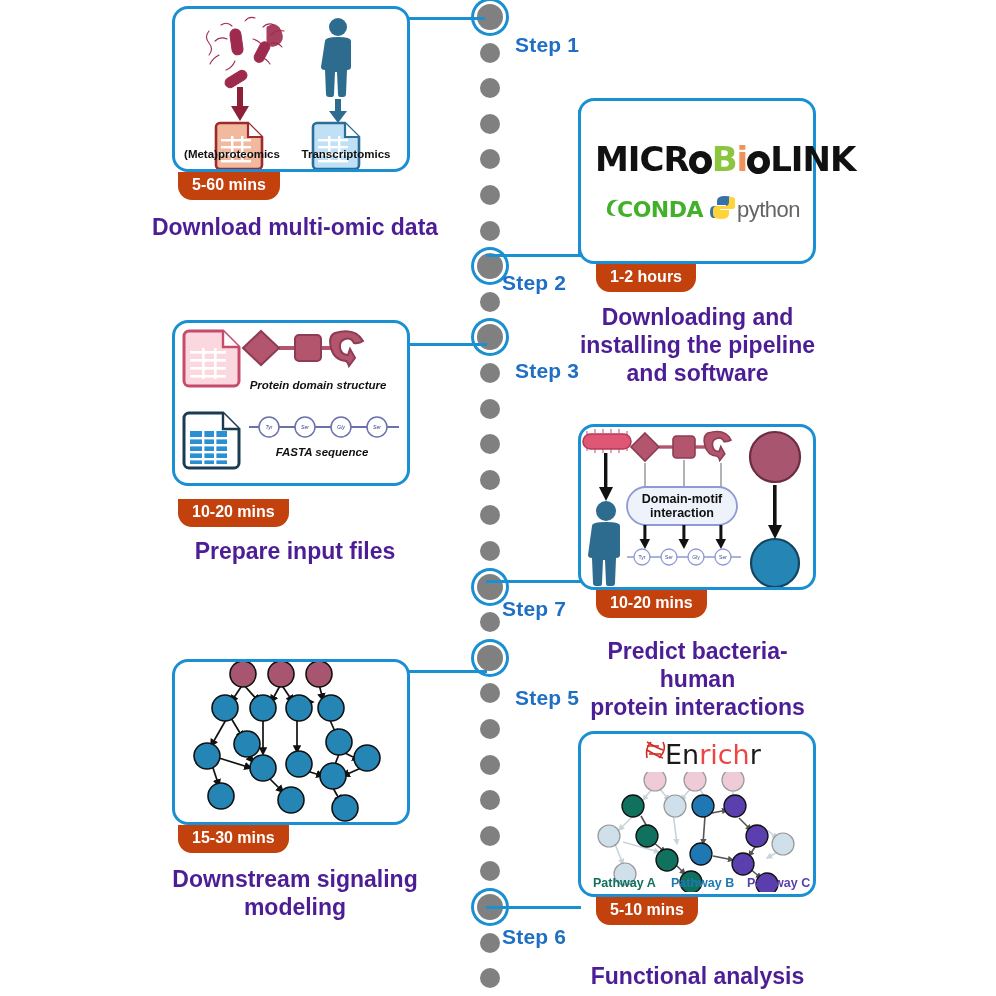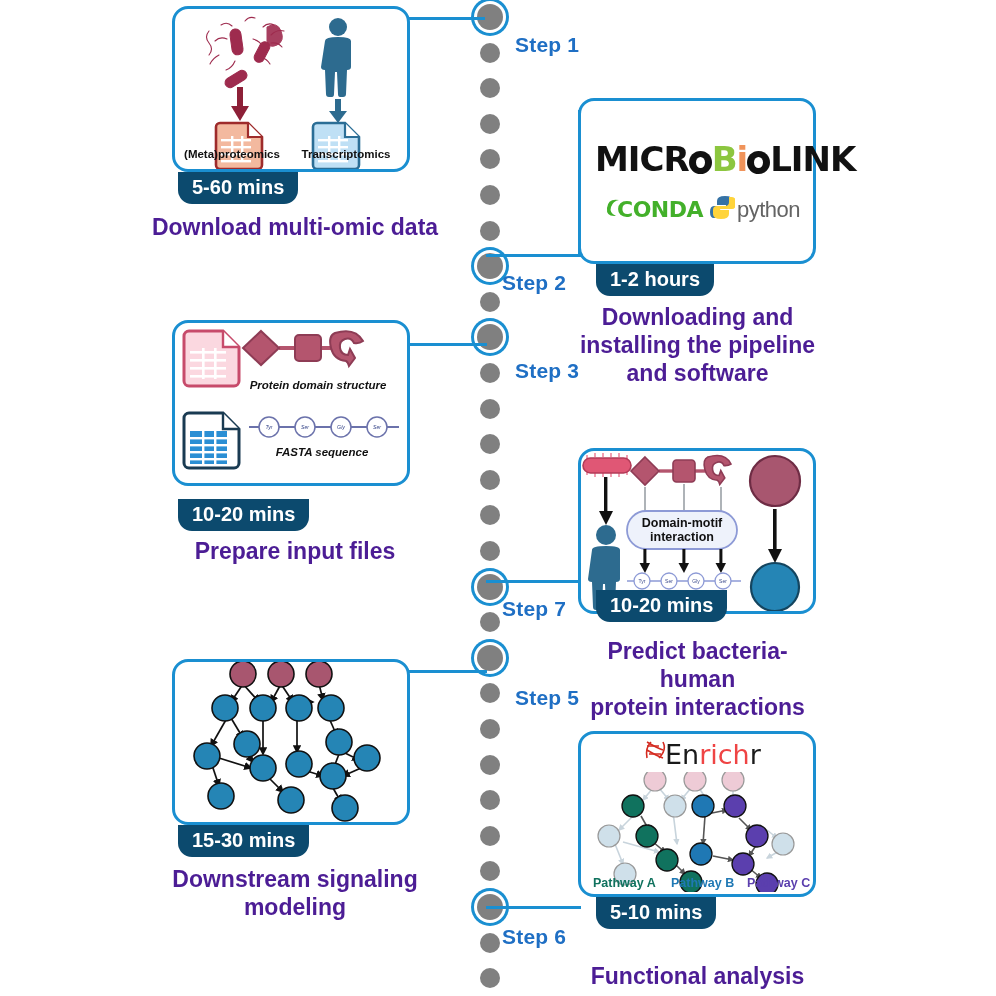--- a/index.html
+++ b/index.html
@@ -16,21 +16,21 @@
   
   .conn{position:absolute;background:#1a8fd1;height:3px;}
 
   
   .panel{position:absolute;border:3px solid #1a8fd1;border-radius:16px;background:#ffffff;box-sizing:border-box;}
 
   
   .step-label{position:absolute;color:#1f6fc4;font-weight:bold;font-size:21px;letter-spacing:.2px;white-space:nowrap;}
 
   
-  .pill{position:absolute;background:#0c4a6e;color:#fff;font-weight:bold;font-size:20px;
+  .pill{position:absolute;background:#c2410c;color:#fff;font-weight:bold;font-size:16px;
         border-radius:0 0 14px 14px;padding:4px 14px 6px 14px;white-space:nowrap;line-height:1.1;text-align:right;}
 
   
   .caption{position:absolute;color:#4c1d95;font-weight:bold;font-size:23px;line-height:1.22;text-align:center;white-space:pre-line;}
 
   
   .inlabel{position:absolute;font-size:11.5px;font-weight:bold;color:#111;white-space:nowrap;text-align:center;}
   .aa{font-size:5.2px;fill:#3b4a8c;}
 
   
@@ -233,21 +233,21 @@
       </g>
     </g>
   </svg>
   <div class="inlabel" style="left:58px;top:56px;width:170px;">Protein domain structure</div>
   <div class="inlabel" style="left:72px;top:123px;width:150px;">FASTA sequence</div>
 </div>
 <div class="pill" style="left:178px;top:499px;">10-20 mins</div>
 <div class="step-label" style="left:515px;top:359px;">Step 3</div>
 <div class="caption" style="left:150px;top:537px;width:290px;">Prepare input files</div>
 
-<div class="panel" style="left:578px;top:424px;width:238px;height:166px;margin-top:24px;">
+<div class="panel" style="left:578px;top:424px;width:238px;height:166px;">
   <svg width="232" height="160" viewBox="0 0 232 160">
 
     <g>
       <g stroke="#e8607f" stroke-width="1.2">
         <line x1="6" y1="8" x2="6" y2="4"></line>
           <line x1="14" y1="6" x2="14" y2="2"></line>
         <line x1="22" y1="6" x2="22" y2="2"></line>
           <line x1="30" y1="6" x2="30" y2="2"></line>
         <line x1="38" y1="6" x2="38" y2="2"></line>
           <line x1="46" y1="8" x2="46" y2="4"></line>

